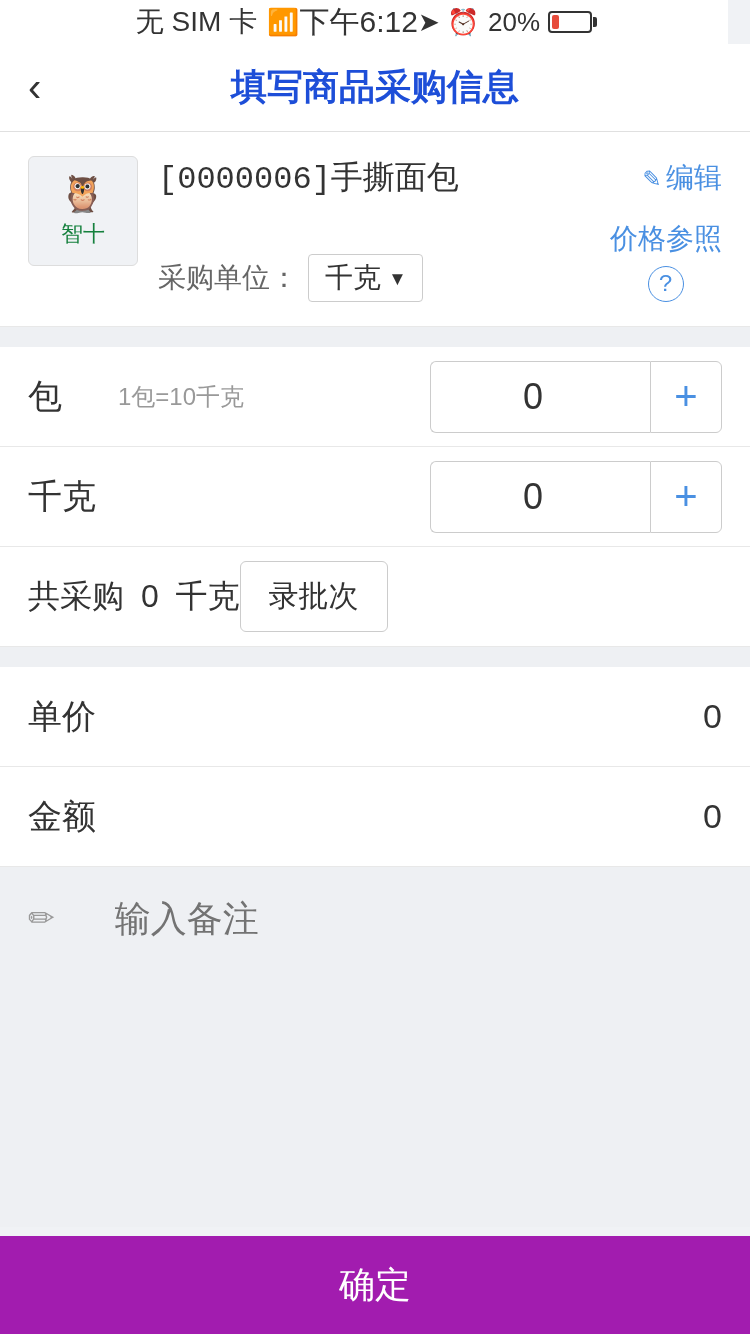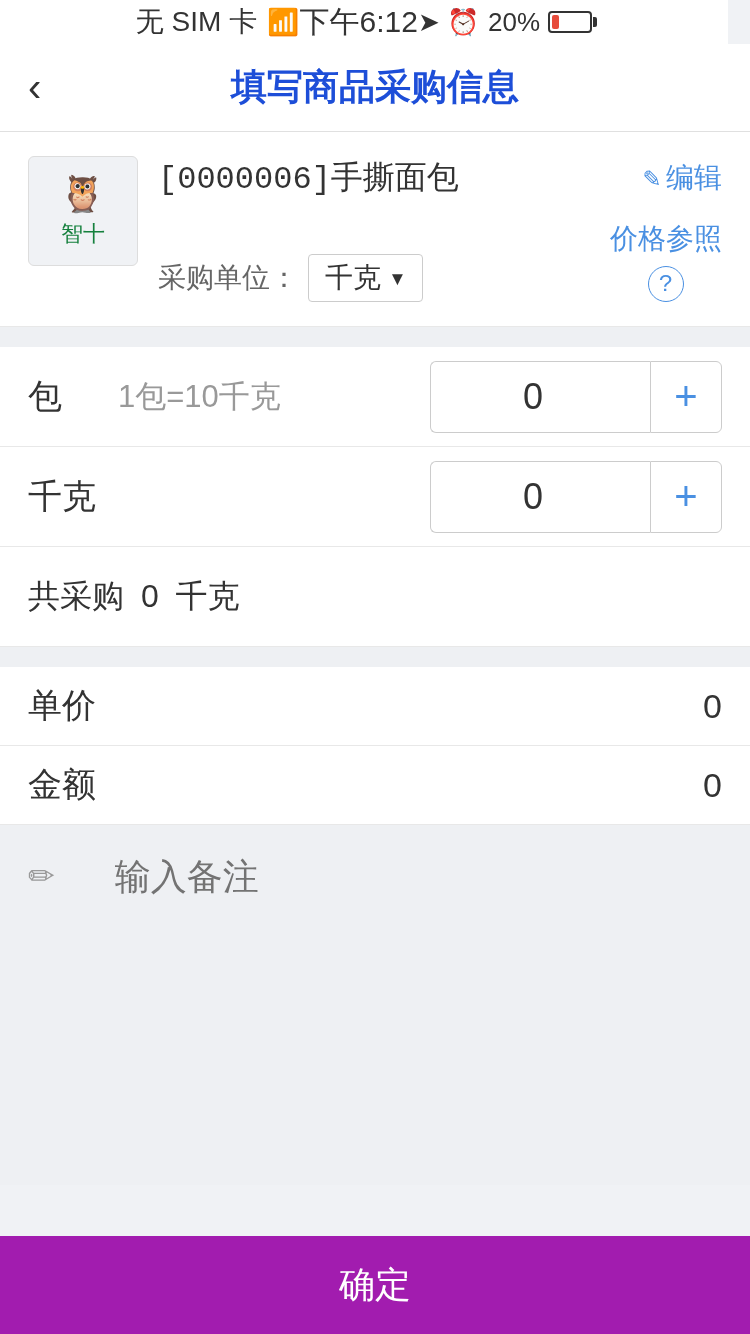--- a/index.html
+++ b/index.html
@@ -182,21 +182,21 @@
       padding: 0 28px;
       height: 100px;
       border-bottom: 1px solid #e8e8e8;
     }
     .input-row-label {
       font-size: 34px;
       color: #333;
       min-width: 80px;
     }
     .input-row-sublabel {
-      font-size: 31px;
+      font-size: 24px;
       color: #999;
       margin-left: 10px;
       flex: 1;
     }
     .input-row-right {
       display: flex;
       align-items: center;
       gap: 0;
     }
     .qty-input {
@@ -246,21 +246,21 @@
     
     .info-section {
       background: #fff;
       margin-top: 0;
     }
     .info-row {
       display: flex;
       align-items: center;
       justify-content: space-between;
       padding: 0 28px;
-      height: 79px;
+      height: 100px;
       border-bottom: 1px solid #e8e8e8;
     }
     .info-label {
       font-size: 34px;
       color: #333;
     }
     .info-value {
       font-size: 34px;
       color: #333;
     }
@@ -390,20 +390,23 @@
     </div>
   </div>
 </div>
 
 <div class="total-row">
   <div>
     <span>共采购</span>
     <span style="margin-left:8px;">0</span>
     <span style="margin-left:8px;">千克</span>
   </div>
+  <div class="record-btn">
+    <span>录批次</span>
+  </div>
 </div>
 
 <div class="section-divider"></div>
 
 <div class="info-section">
   <div class="info-row">
     <span class="info-label">单价</span>
     <span class="info-value">0</span>
   </div>
   <div class="info-row">

